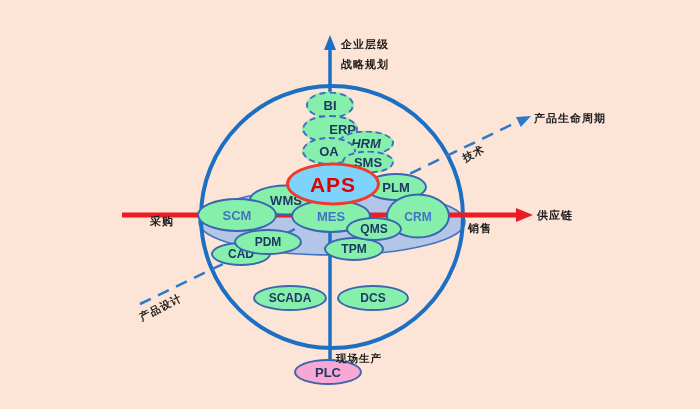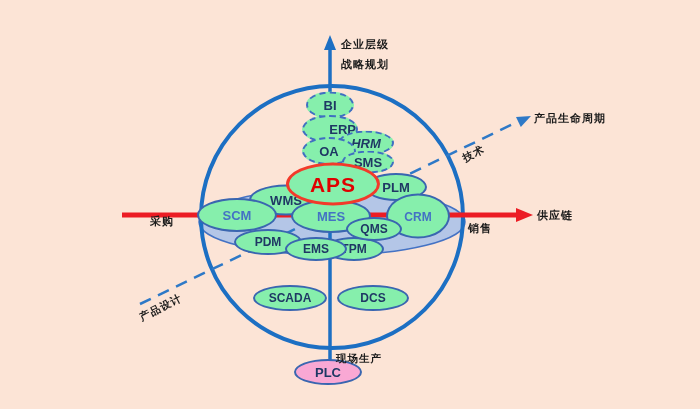--- a/index.html
+++ b/index.html
@@ -6,21 +6,21 @@
   body{font-family:"Liberation Sans","DejaVu Sans",sans-serif;}
   #stage{position:relative;width:700px;height:409px;background:#fce4d6;overflow:hidden;}
   #axes-svg{position:absolute;left:0;top:0;}
   .node{position:absolute;transform:translate(-50%,-50%);border-radius:50%;
         background:#86efac;border:2px solid #3a66b0;display:flex;align-items:center;
         justify-content:center;font-weight:bold;font-size:13px;color:#1f3864;
         box-sizing:border-box;white-space:nowrap;}
   .node.dashed{border:2px dashed #3f6fc1;}
   .node.blue{color:#4472c4;}
   .node.sm{font-size:12px;}
-  .node.aps{background:#86efac;border:3px solid #f23a2a;color:#e00000;
+  .node.aps{background:#7dd3fc;border:3px solid #f23a2a;color:#e00000;
             font-size:21px;letter-spacing:1px;}
   .node.plc{background:#f9a8d4;}
   .lbl{position:absolute;font-weight:bold;font-size:11px;color:#1a1a1a;
        letter-spacing:1px;white-space:nowrap;}
   .lbl.rot{transform:translate(-50%,-50%) rotate(-27deg);font-size:10.5px;}
 </style>
 </head>
 <body>
 
 <div id="stage">
@@ -73,32 +73,32 @@
     </div>
 
   <div class="node blue sm" style="left:418px;top:216px;width:64px;height:45px;">
     <span>CRM</span>
     </div>
 
   <div class="node sm" style="left:354px;top:249px;width:60px;height:24px;">
     <span>TPM</span>
     </div>
 
+  <div class="node sm" style="left:241px;top:254px;width:60px;height:24px;">
+    <span>CAD</span>
+    </div>
 
   <div class="node sm" style="left:268px;top:242px;width:68px;height:26px;">
     <span>PDM</span>
     </div>
 
   <div class="node sm" style="left:374px;top:229px;width:56px;height:24px;">
     <span>QMS</span>
     </div>
 
-  <div class="node sm" style="left:316px;top:249px;width:62px;height:24px;">
-    <span>EMS</span>
-    </div>
 
   <div class="node aps" style="left:333px;top:184px;width:94px;height:43px;">
     <span>APS</span>
     </div>
 
   <div class="node sm" style="left:290px;top:298px;width:74px;height:26px;">
     <span>SCADA</span>
     </div>
 
   <div class="node sm" style="left:373px;top:298px;width:72px;height:26px;">

